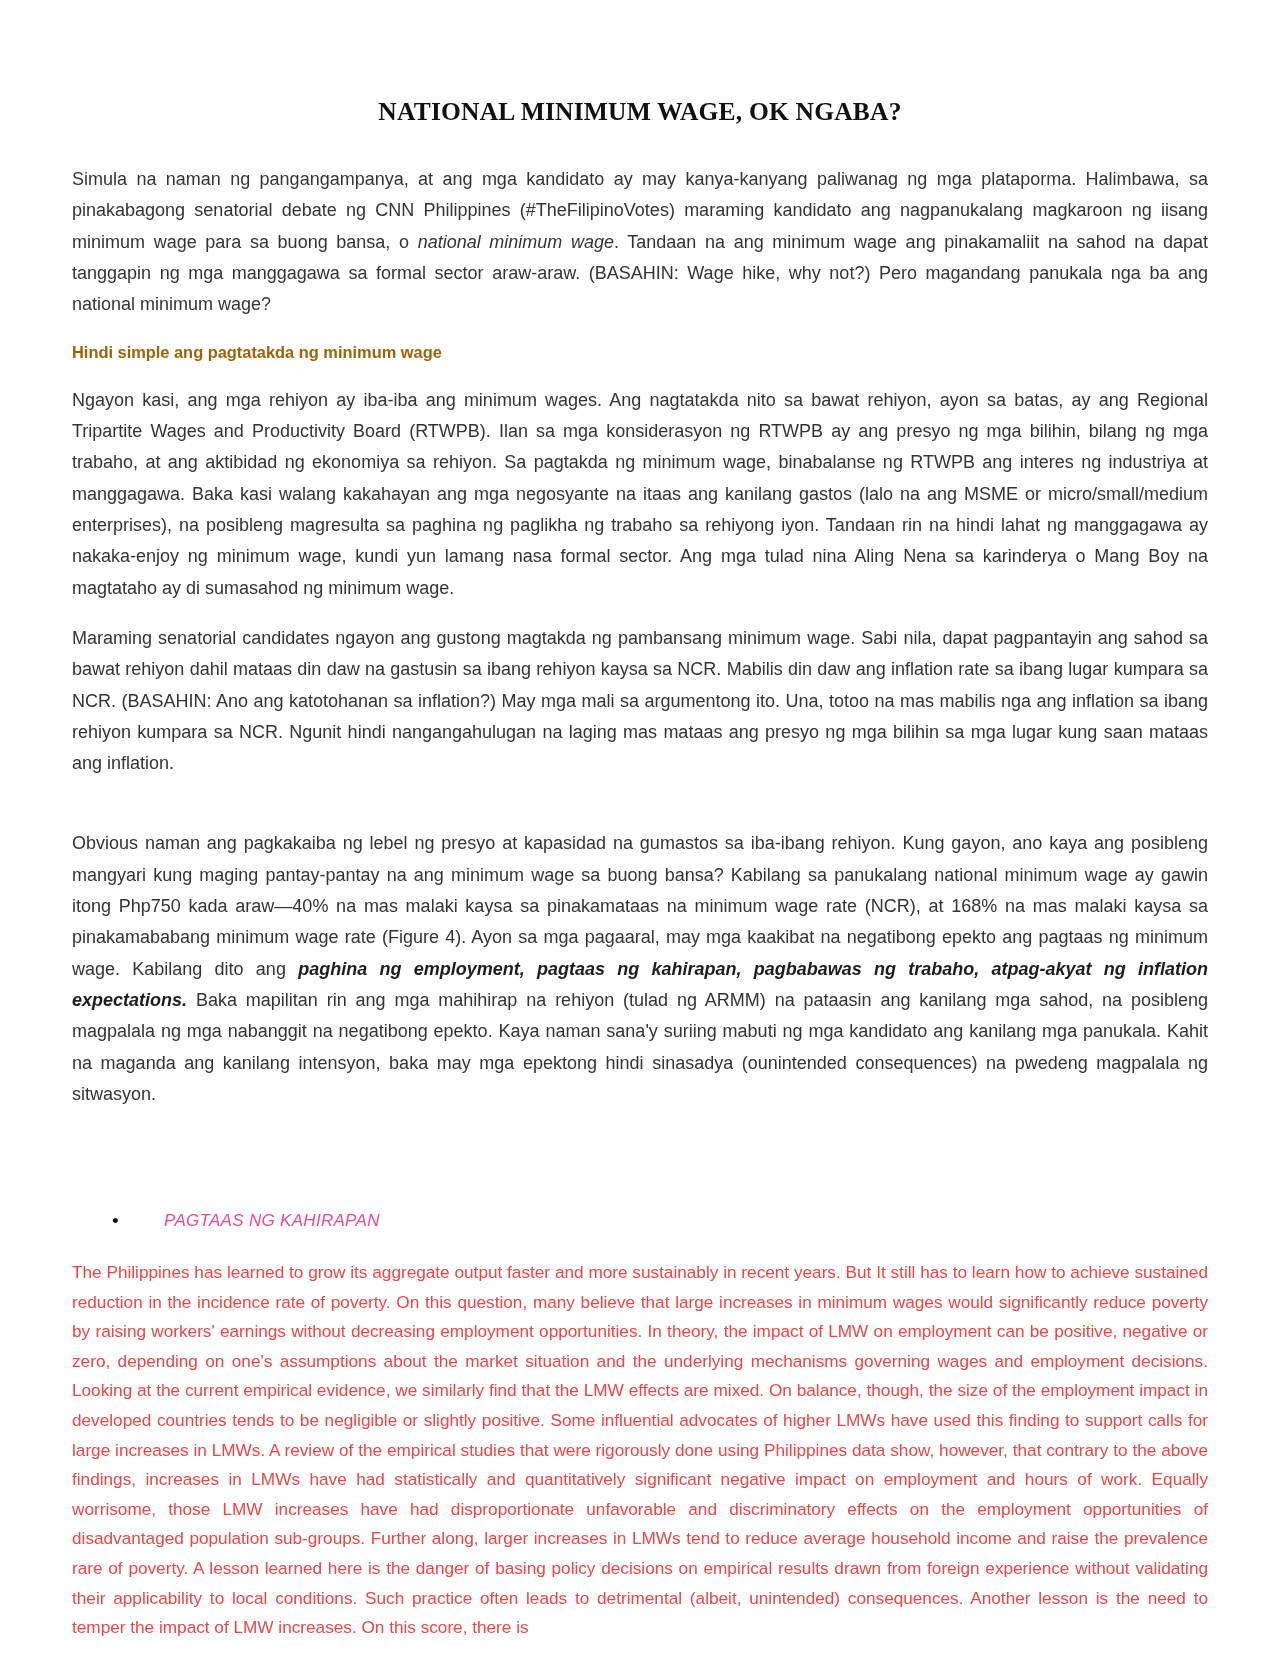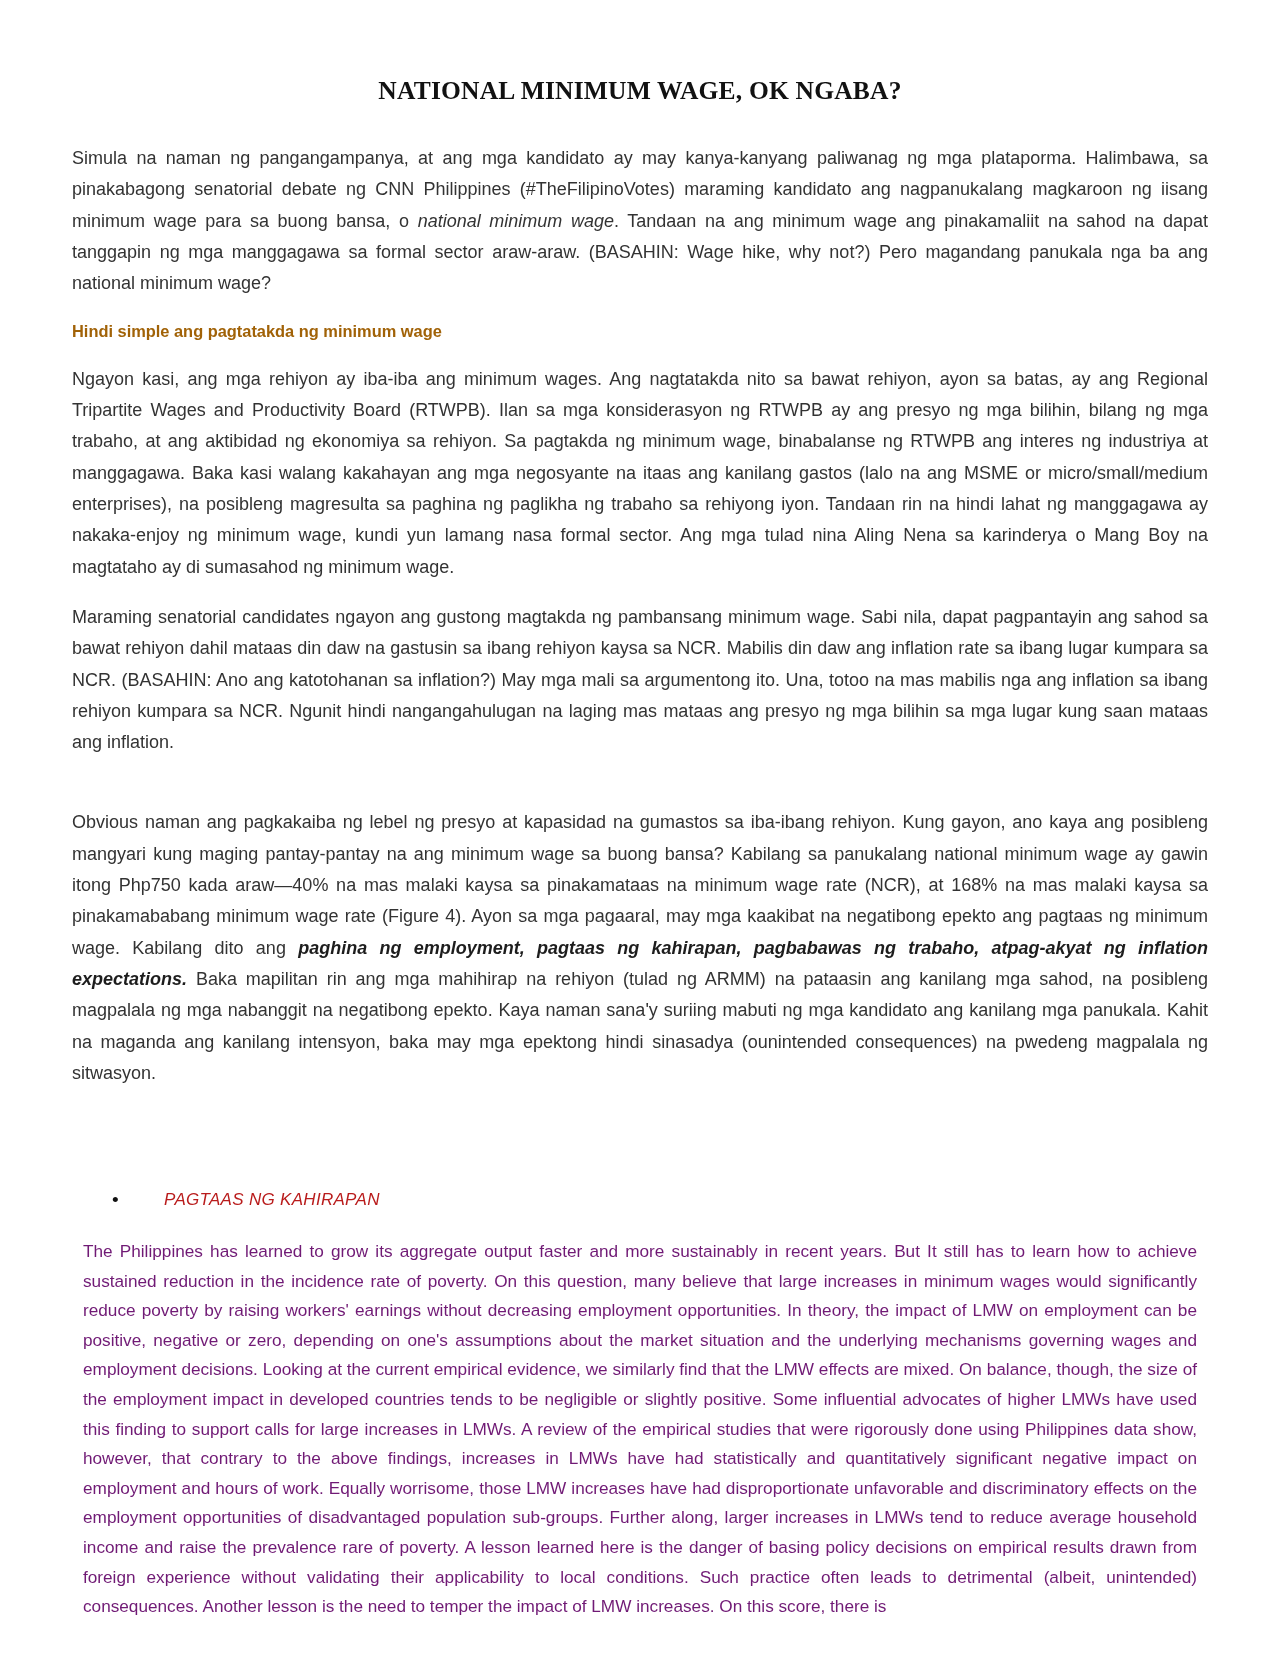--- a/index.html
+++ b/index.html
@@ -11,21 +11,21 @@
     width: 1280px;
     min-height: 1656px;
     font-family: "Liberation Sans", sans-serif;
     color: #2e2e2e;
     -webkit-font-smoothing: antialiased;
   }
   .page {
     width: 1280px;
     min-height: 1656px;
     box-sizing: border-box;
-    padding: 75px 72px 0 72px;
+    padding: 96px 72px 0 72px;
     background: #ffffff;
     position: relative;
   }
   .doc-title {
     font-family: "Liberation Serif", "DejaVu Serif", serif;
     font-weight: bold;
     font-size: 25.5px;
     color: #111111;
     text-align: center;
     letter-spacing: 0.2px;
@@ -62,38 +62,38 @@
     padding: 0 0 0 40px;
     list-style: none;
   }
   ul.bullets li {
     position: relative;
     padding-left: 52px;
     font-size: 17px;
     font-style: italic;
     font-weight: 500;
     letter-spacing: 0.3px;
-    color: #b91c1c;
+    color: #ec4899;
     line-height: 1.7;
   }
   ul.bullets li::before {
     content: "\2022";
     position: absolute;
     left: 0;
     top: -2px;
     font-size: 19px;
     color: #111111;
     font-style: normal;
   }
   .final-par {
     font-size: 17.2px;
     line-height: 1.72;
     text-align: justify;
-    margin: 11px;
-    color: #701a75;
+    margin: 0;
+    color: #ef4444;
   }
 </style>
 </head>
 <body>
 
 <div class="page">
 
   <h1 class="doc-title">NATIONAL MINIMUM WAGE, OK NGABA?</h1>
 
   <p class="body-par"><span>Simula na naman ng pangangampanya, at ang mga kandidato ay may kanya-kanyang paliwanag ng mga plataporma. Halimbawa, sa pinakabagong senatorial debate ng CNN Philippines (#TheFilipinoVotes) maraming kandidato ang nagpanukalang magkaroon ng iisang minimum wage para sa buong bansa, o </span><em class="it">national minimum wage</em><span>. Tandaan na ang minimum wage ang pinakamaliit na sahod na dapat tanggapin ng mga manggagawa sa formal sector araw-araw. (BASAHIN: Wage hike, why not?) Pero magandang panukala nga ba ang national minimum wage?</span></p>

